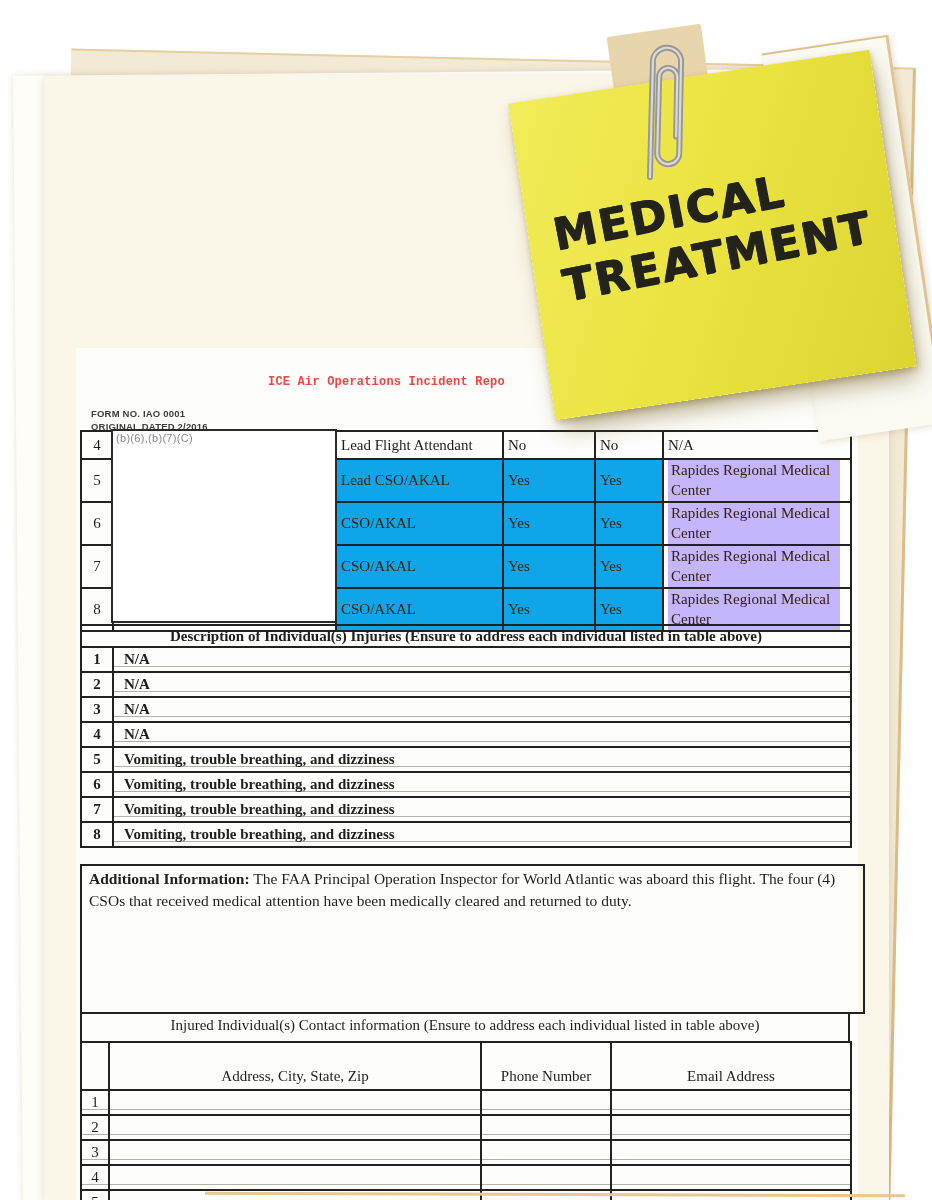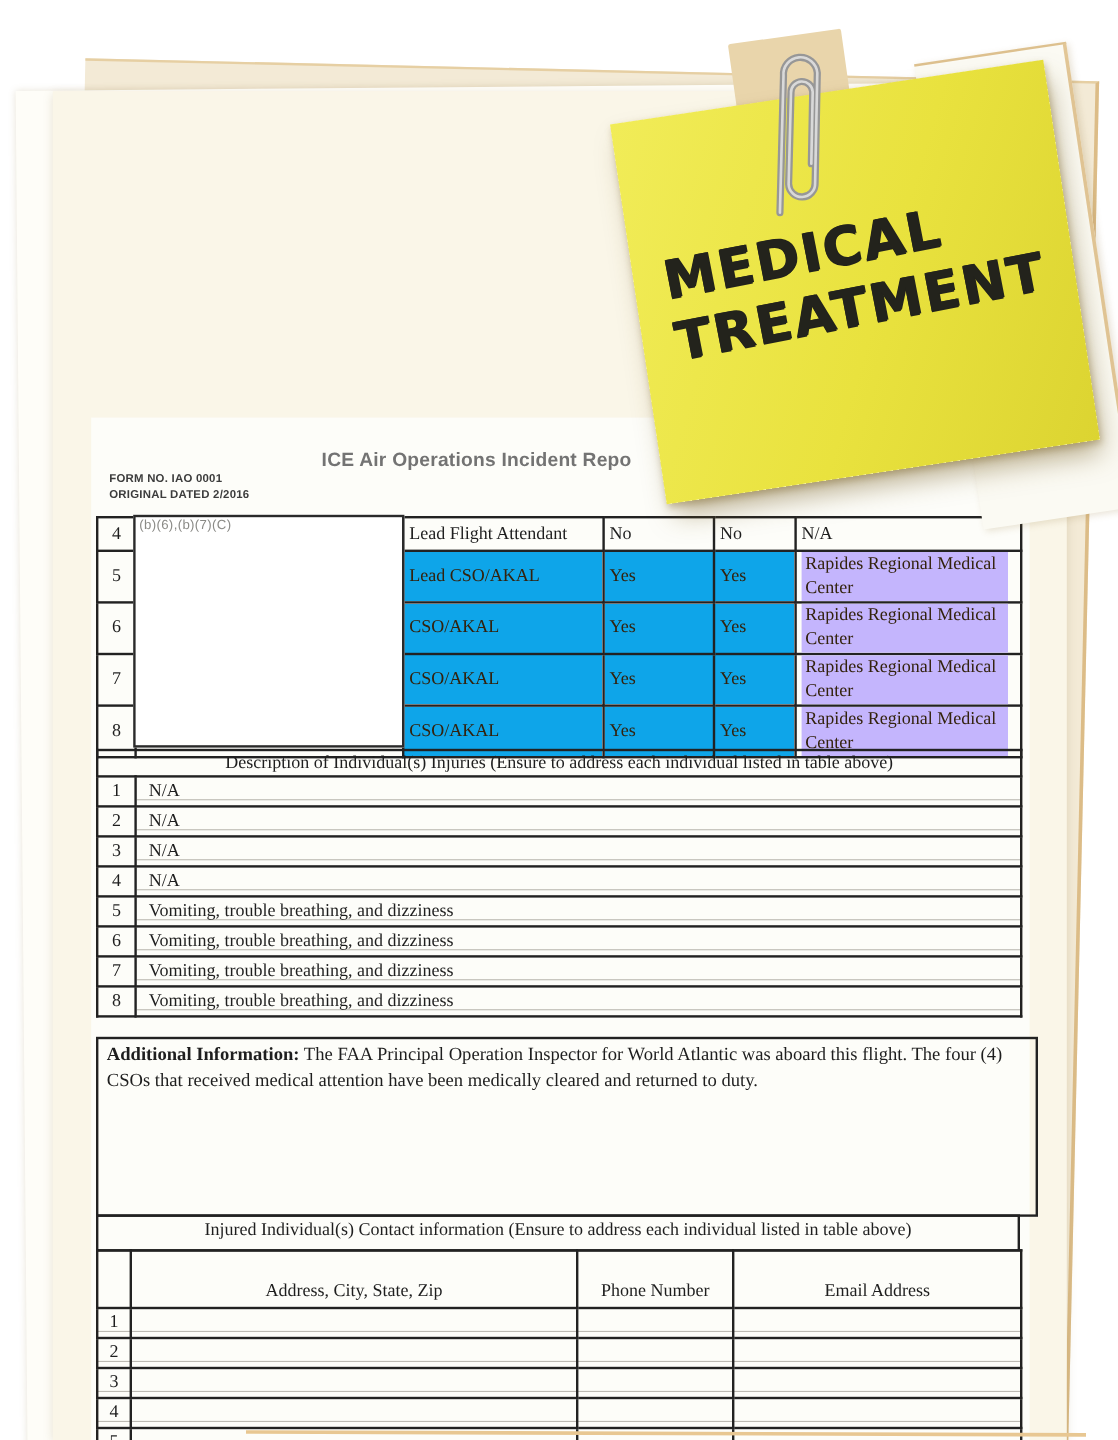--- a/index.html
+++ b/index.html
@@ -8,34 +8,34 @@
   .sheet{position:absolute;}
   .sheet-back{left:58px;top:58px;width:842px;height:1150px;background:#f3ead6;
               border-right:3px solid #dcbc87;border-top:2px solid #e6cfa3;transform:rotate(1.3deg);z-index:1;}
   .sheet-mid{left:18px;top:72px;width:862px;height:1140px;background:#fefdf8;
              box-shadow:0 0 6px rgba(160,140,90,.25);transform:rotate(-0.5deg);z-index:2;}
   .paper-main{position:absolute;left:44px;top:76px;width:845px;height:1124px;background:#faf6e8;
               box-shadow:0 2px 8px rgba(150,130,80,.25);z-index:3;}
   .form-white{position:absolute;left:76px;top:348px;width:782px;height:852px;background:#fdfdf9;z-index:4;}
 
   .abs{position:absolute;z-index:5;}
-  .title{left:268px;top:375px;font-family:Liberation Sans, sans-serif;font-weight:bold;
-         font-size:16px;letter-spacing:.2px;color:#737373;}
-  .formno{left:91px;top:393px;font-family:"Liberation Sans",sans-serif;font-weight:bold;
+  .title{left:268px;top:375px;font-family:Liberation Mono, monospace;font-weight:bold;
+         font-size:12px;letter-spacing:.2px;color:#ef4444;}
+  .formno{left:91px;top:407px;font-family:"Liberation Sans",sans-serif;font-weight:bold;
           font-size:9.5px;line-height:13px;color:#3c3c3c;letter-spacing:.2px;}
 
   table{border-collapse:collapse;table-layout:fixed;}
   .t{position:absolute;left:80px;width:770px;z-index:5;}
   .t td{border:2px solid #222;vertical-align:middle;font-size:15px;padding:0 4px;overflow:hidden;}
   .t .num{text-align:center;padding:0;}
   #incident-table{top:430px;}
   #incident-table td.hl{background:#0ea5e9;color:#33220d;margin-left:35px;}
   .fac-hl{display:inline-block;background:#c4b5fd;color:#33220d;width:calc(100% - 12px);
           line-height:1.3;padding:1px 3px;}
-  #injuries-table{top:624px;}
+  #injuries-table{top:624px;font-weight:bold;}
   #injuries-table td{height:23px;}
   #injuries-table .hdr td{text-align:center;font-size:15px;height:20px;}
   .ruled{background:linear-gradient(to top,transparent 4px,rgba(120,115,105,.55) 4px,
          rgba(120,115,105,.55) 5px,transparent 5px);}
   #addl-box{left:80px;top:864px;width:766px;height:144px;border:2px solid #222;z-index:5;
             background:transparent;font-size:15.5px;line-height:1.42;padding:2px 8px 0 7px;
             box-sizing:content-box;}
   #contact-header{left:80px;top:1012px;width:766px;height:24px;border:2px solid #222;z-index:5;
                   text-align:center;font-size:15px;padding-top:3px;}
   #contact-table{top:1041px;}

